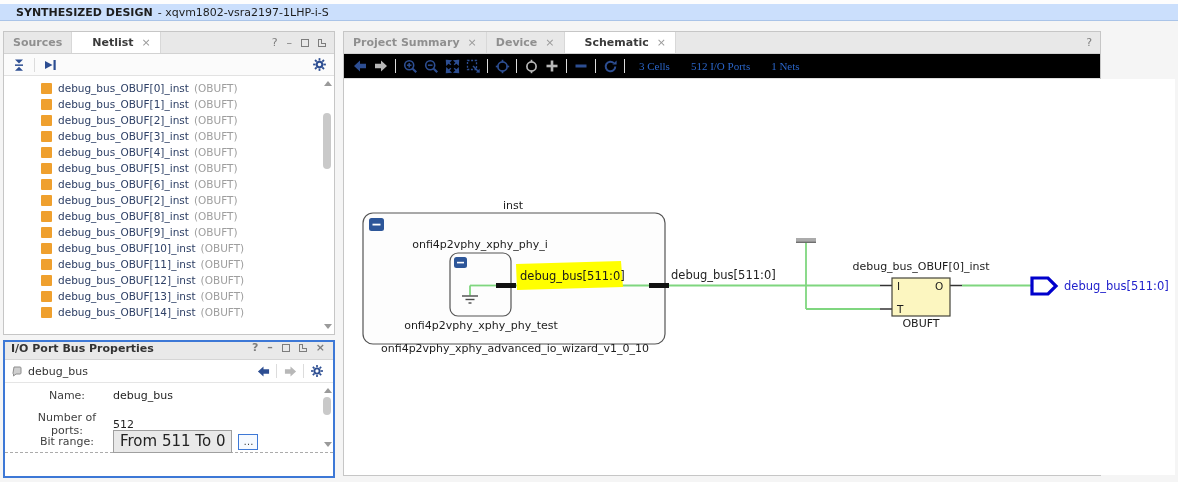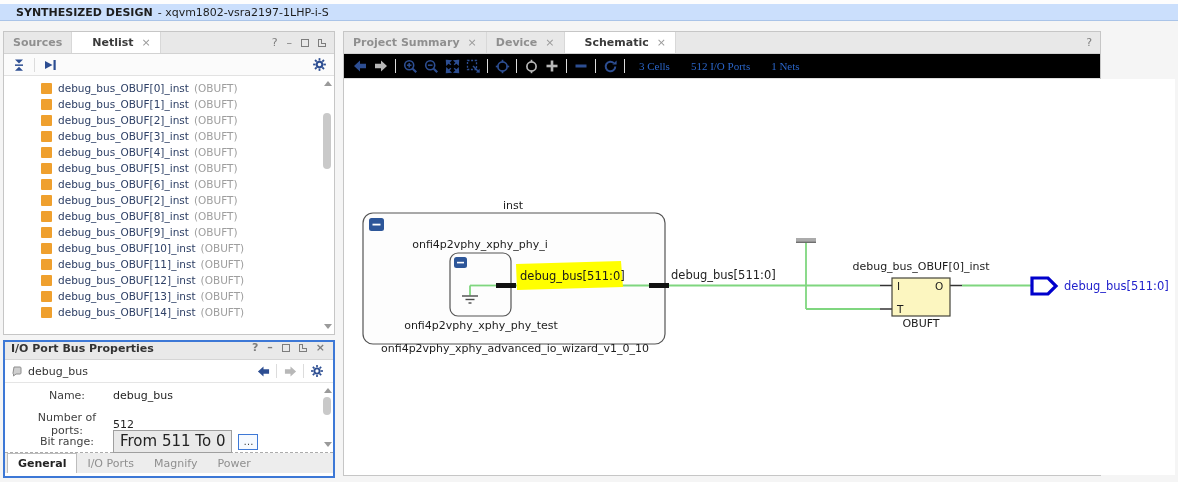--- a/index.html
+++ b/index.html
@@ -298,34 +298,20 @@
         <span class="bitfield">From 511 To 0</span>
         <span class="dots-btn">…</span>
       </div>
       <div class="vscroll" style="height:67px; right:0;">
         <span class="arr-up"></span>
         <span class="thumb" style="top:13px; height:18px;"></span>
         <span class="arr-dn"></span>
       </div>
     </div>
     <div class="pdash"></div>
-    <div class="ptabs">
-      <div class="ptab active">
-          <span>General</span>
-        </div>
-      <div class="ptab">
-          <span>I/O Ports</span>
-        </div>
-      <div class="ptab">
-          <span>Magnify</span>
-        </div>
-      <div class="ptab">
-          <span>Power</span>
-        </div>
-    </div>
   </div>
 
   <div class="panel" id="schem-panel" style="left:343px; top:31px; width:758px; height:445px;">
     <div class="tabbar">
       <div class="tab">
         <span>Project Summary</span>
         <span class="close">×</span>
       </div>
       <div class="tab">
         <span>Device</span>

